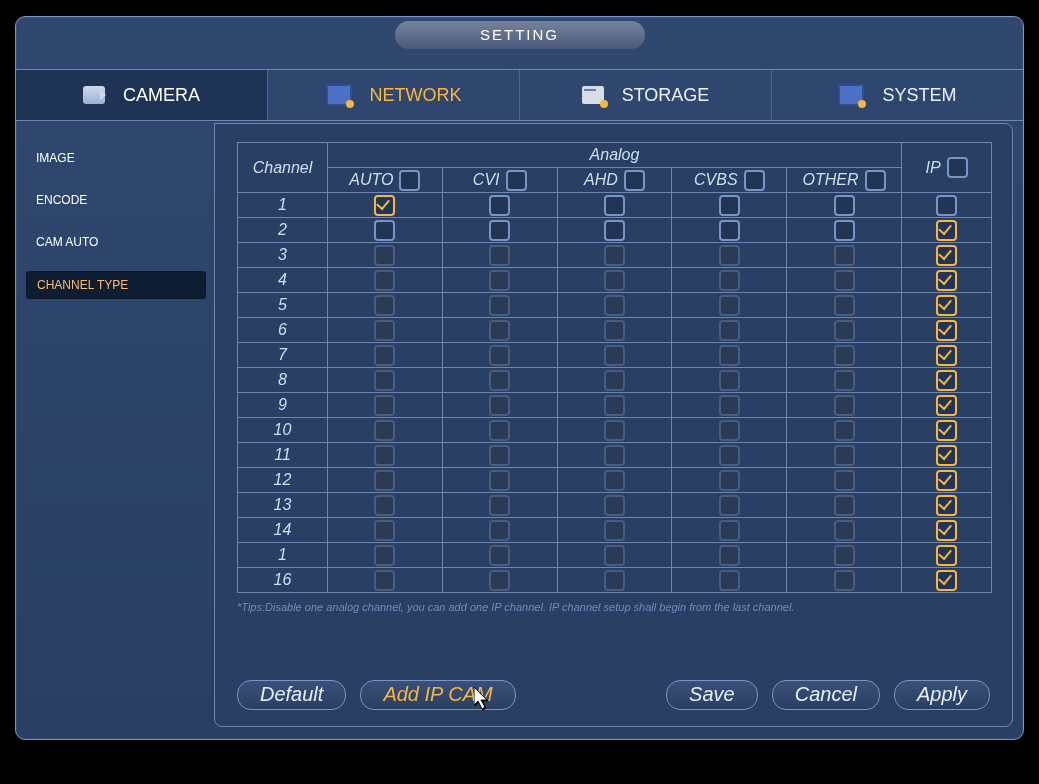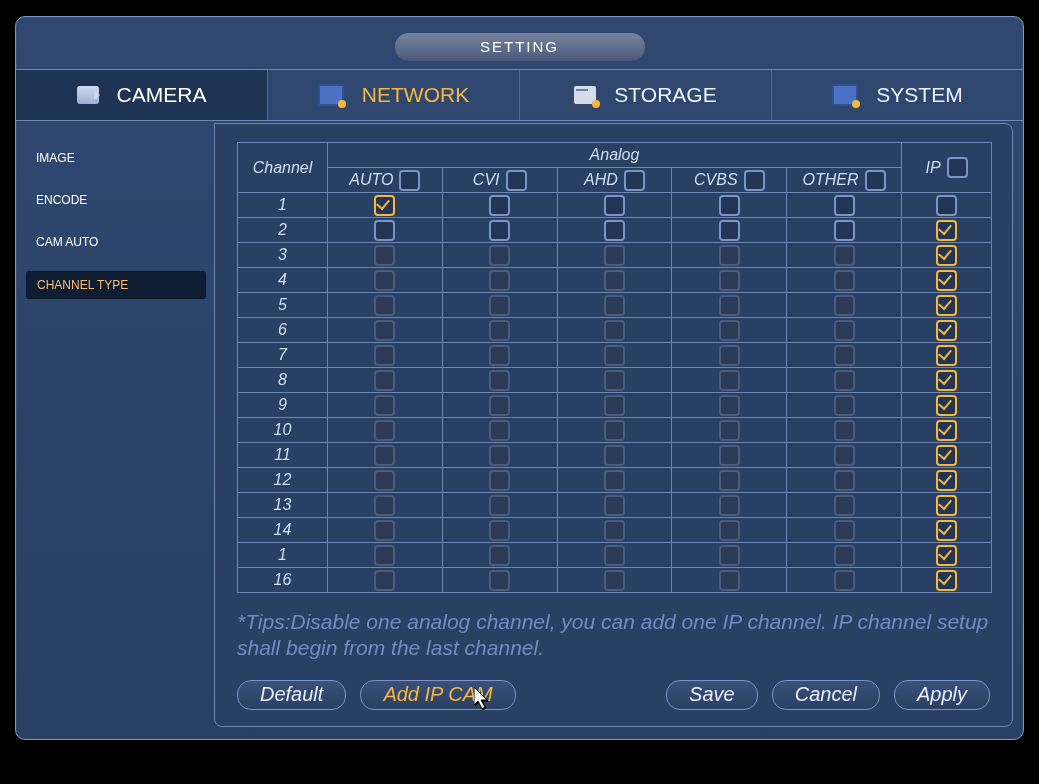--- a/index.html
+++ b/index.html
@@ -12,37 +12,37 @@
   }
   .panel{
     position:absolute;left:15px;top:16px;right:15px;bottom:44px;
     background:linear-gradient(#304870 0%, #293f63 100%);
     border:1px solid #7a94c5;
     border-radius:10px;
     box-shadow:inset 0 0 0 1px rgba(255,255,255,.05);
   }
   
   .title-pill{
-    position:absolute;top:16px;left:50%;transform:translateX(-50%);
+    position:absolute;top:4px;left:50%;transform:translateX(-50%);
     width:250px;height:28px;line-height:28px;text-align:center;
     background:linear-gradient(#76839d,#4a5a7b);
     border-radius:14px;
     color:#fff;letter-spacing:2px;font-size:15px;
   }
   
   .tabs{
     position:absolute;top:52px;left:0;right:0;height:50px;
     display:flex;align-items:center;
     border-top:1px solid #6e86b2;
     border-bottom:1px solid #6e86b2;
   }
   .tab{
     flex:1;display:flex;align-items:center;justify-content:center;
     gap:18px;height:100%;
-    color:#eaf1ff;font-size:21px;
+    color:#eaf1ff;font-size:18px;
     border-right:1px solid #51668f;
     cursor:pointer;
   }
   .tab:last-child{border-right:none}
   .tab.active{
     background:#1f3354;
     color:#fff;
   }
   .tab.highlight span.lbl{color:#f6b73e}
   .tab-icon{width:22px;height:18px;display:inline-block;position:relative}
@@ -105,21 +105,21 @@
     display:inline-block;vertical-align:middle;position:relative;
     background:rgba(0,0,0,.15);cursor:pointer;
   }
   .cb.dim{border-color:#4a5d7f;background:#2b3b57;cursor:default}
   .cb.on{border-color:#f6b73e}
   .cb.on:after{
     content:"";position:absolute;left:3px;top:0px;width:6px;height:10px;
     border:solid #f6b73e;border-width:0 2.5px 2.5px 0;transform:rotate(40deg);
   }
   
-  .tips{margin-top:16px;color:#738bbf;font-size:21px;line-height:26px}
+  .tips{margin-top:1px;color:#738bbf;font-size:11px;line-height:26px}
   
   .btns{
     position:absolute;left:22px;right:22px;bottom:14px;height:34px;
     display:flex;align-items:center;
   }
   .btn{
     height:28px;padding:0 22px;margin-right:14px;
     border:1px solid #7a94c5;border-radius:14px;
     background:linear-gradient(#3a5079,#2b3f62);
     color:#e6eeff;font-size:20px;line-height:26px;

